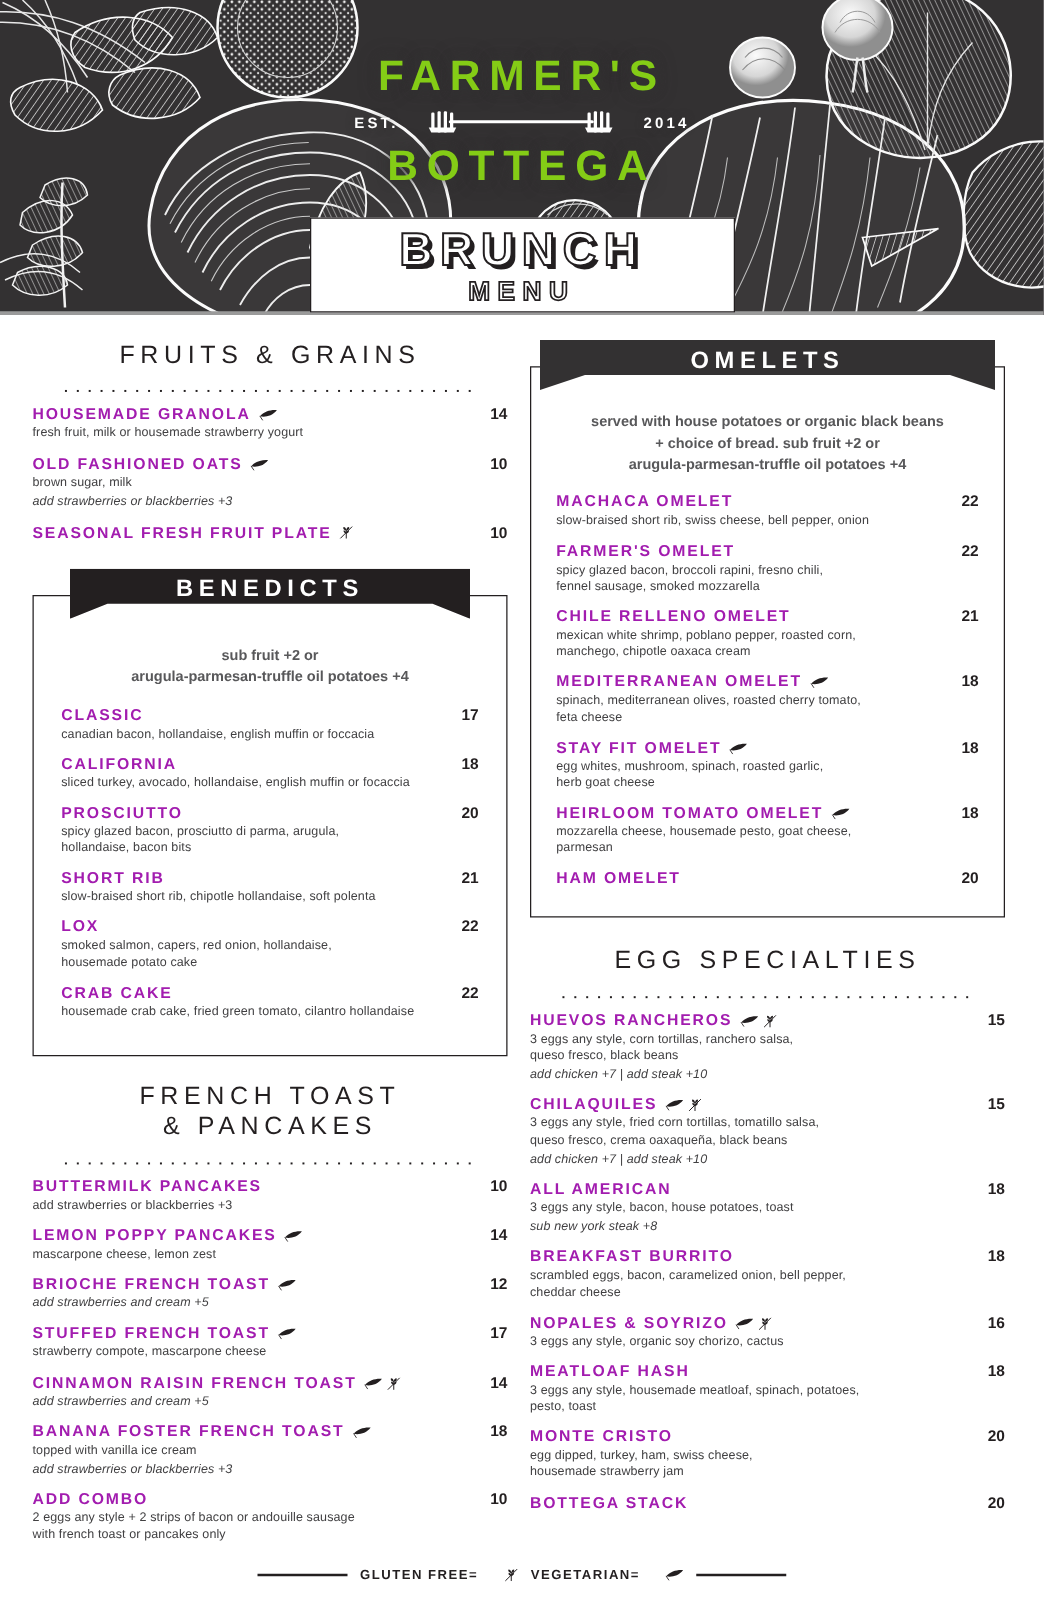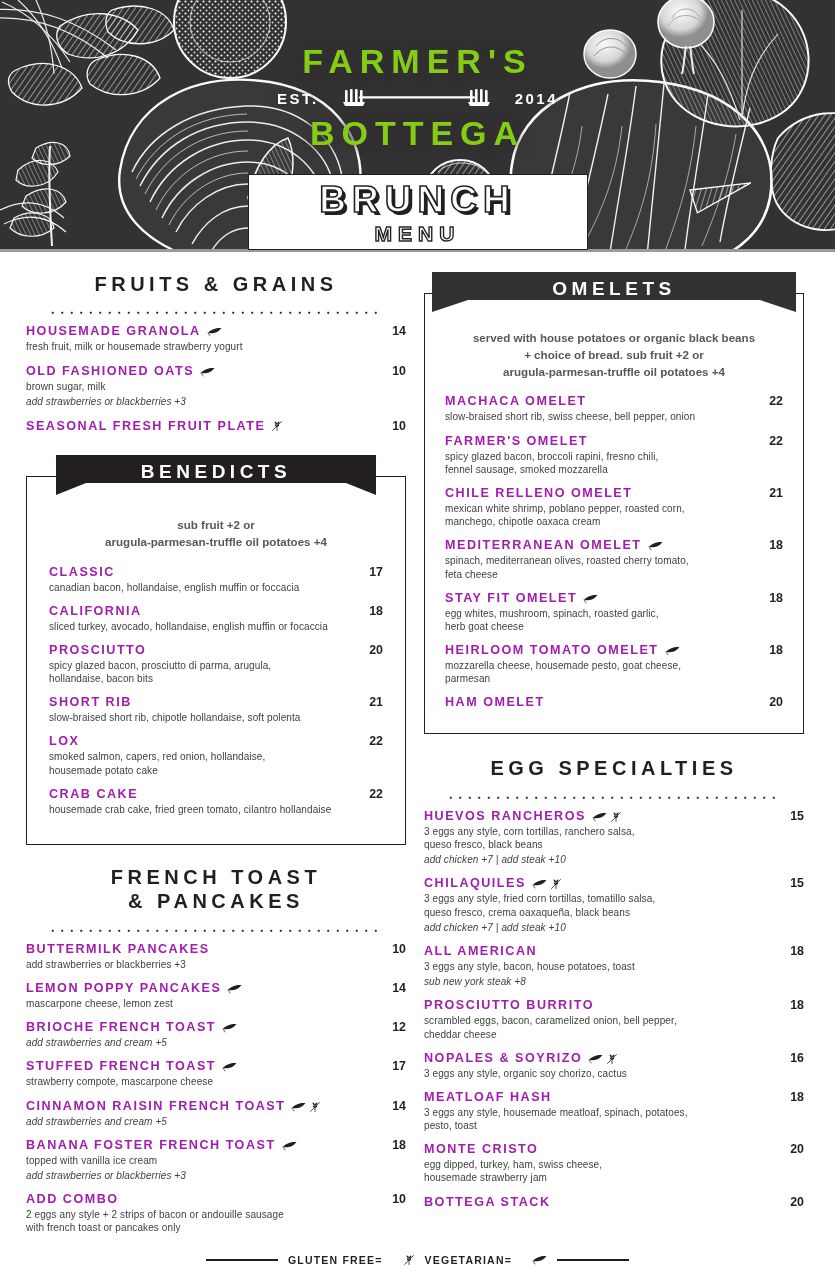--- a/index.html
+++ b/index.html
@@ -35,21 +35,21 @@
     font-size: 34px;
     letter-spacing: 7px;
     line-height: 1.0;
     text-shadow: 0 0 9px rgba(51,49,50,.95), 0 0 16px rgba(51,49,50,.85);
   }
   .logo-mid {
     display:flex; align-items:center; justify-content:center;
     gap: 10px; margin: 7px 0 5px 0;
   }
   .logo-est, .logo-year {
-    color:#fff; font-size:15px; font-weight:bold; letter-spacing:2.5px;
+    color:#fff; font-size:12px; font-weight:bold; letter-spacing:2.5px;
     text-shadow: 0 0 7px rgba(51,49,50,.95);
   }
   .fork-wrap { width: 176px; height: 26px; }
 
   
   .plaque {
     position: absolute;
     left: 50%; transform: translateX(-50%);
     top: 174px;
     width: 340px; height: 76px;
@@ -76,21 +76,21 @@
   }
 
   
   .columns { position:relative; display:flex; padding: 16px 26px 0 26px; gap: 18px; }
   .col { width: 380px; }
   .col-right { width: 380px; }
 
   
   .sec-head {
     text-align:center;
-    font-size: 20px; font-weight: bold; letter-spacing: 4.5px;
+    font-size: 20px; font-weight: normal; letter-spacing: 4.5px;
     color:#231f20; line-height:1.22;
     padding-top: 4px;
   }
   .dots {
     height: 12px; margin: 8px 22px 8px 22px;
     background-image: radial-gradient(#231f20 1.15px, transparent 1.2px);
     background-size: 9.5px 9.5px;
     background-position: 0 4px;
     background-repeat: repeat-x;
   }
@@ -739,21 +739,21 @@
               <div class="item-row">
                 <span class="item-name">ALL AMERICAN</span>
                 <span class="spacer"></span>
                 <span class="price">18</span>
               </div>
               <div class="desc">3 eggs any style, bacon, house potatoes, toast</div>
               <div class="desc it">sub new york steak +8</div>
             </div>
             <div class="item">
               <div class="item-row">
-                <span class="item-name">PROSCIUTTO BURRITO</span>
+                <span class="item-name">BREAKFAST BURRITO</span>
                 <span class="spacer"></span>
                 <span class="price">18</span>
               </div>
               <div class="desc">scrambled eggs, bacon, caramelized onion, bell pepper,<br>cheddar cheese</div>
             </div>
             <div class="item">
               <div class="item-row">
                 <span class="item-name">NOPALES &amp; SOYRIZO</span>
                 <span class="icons">
                   <span>

